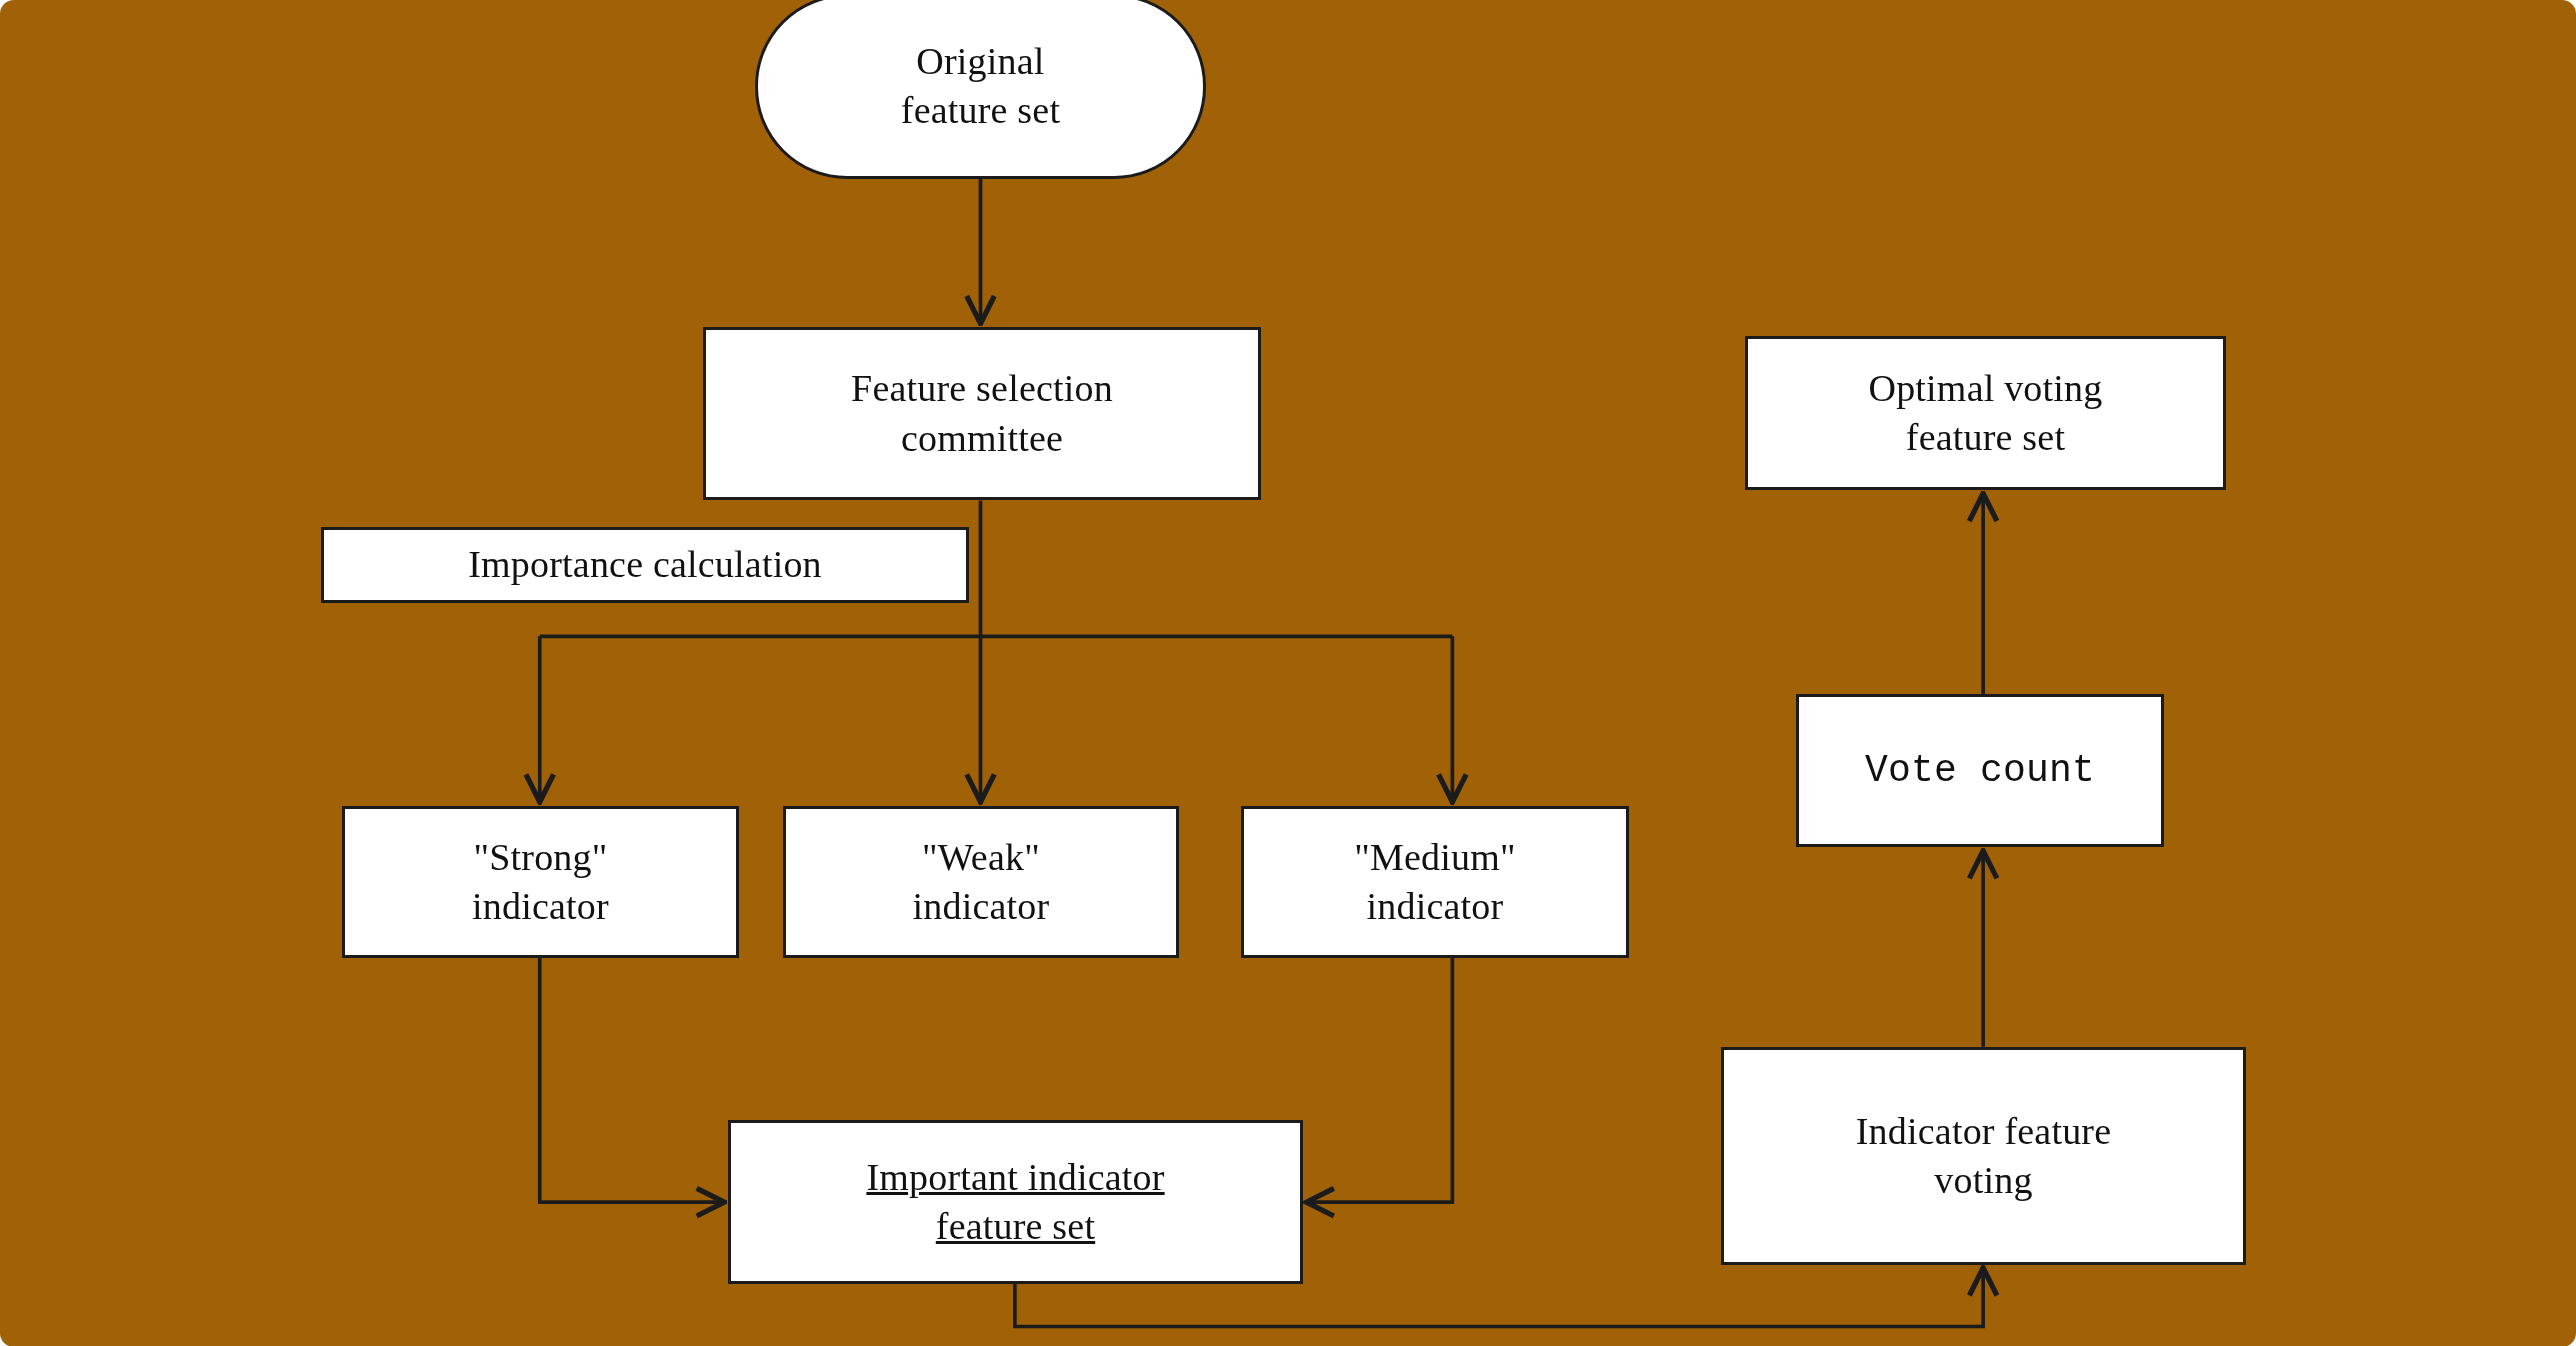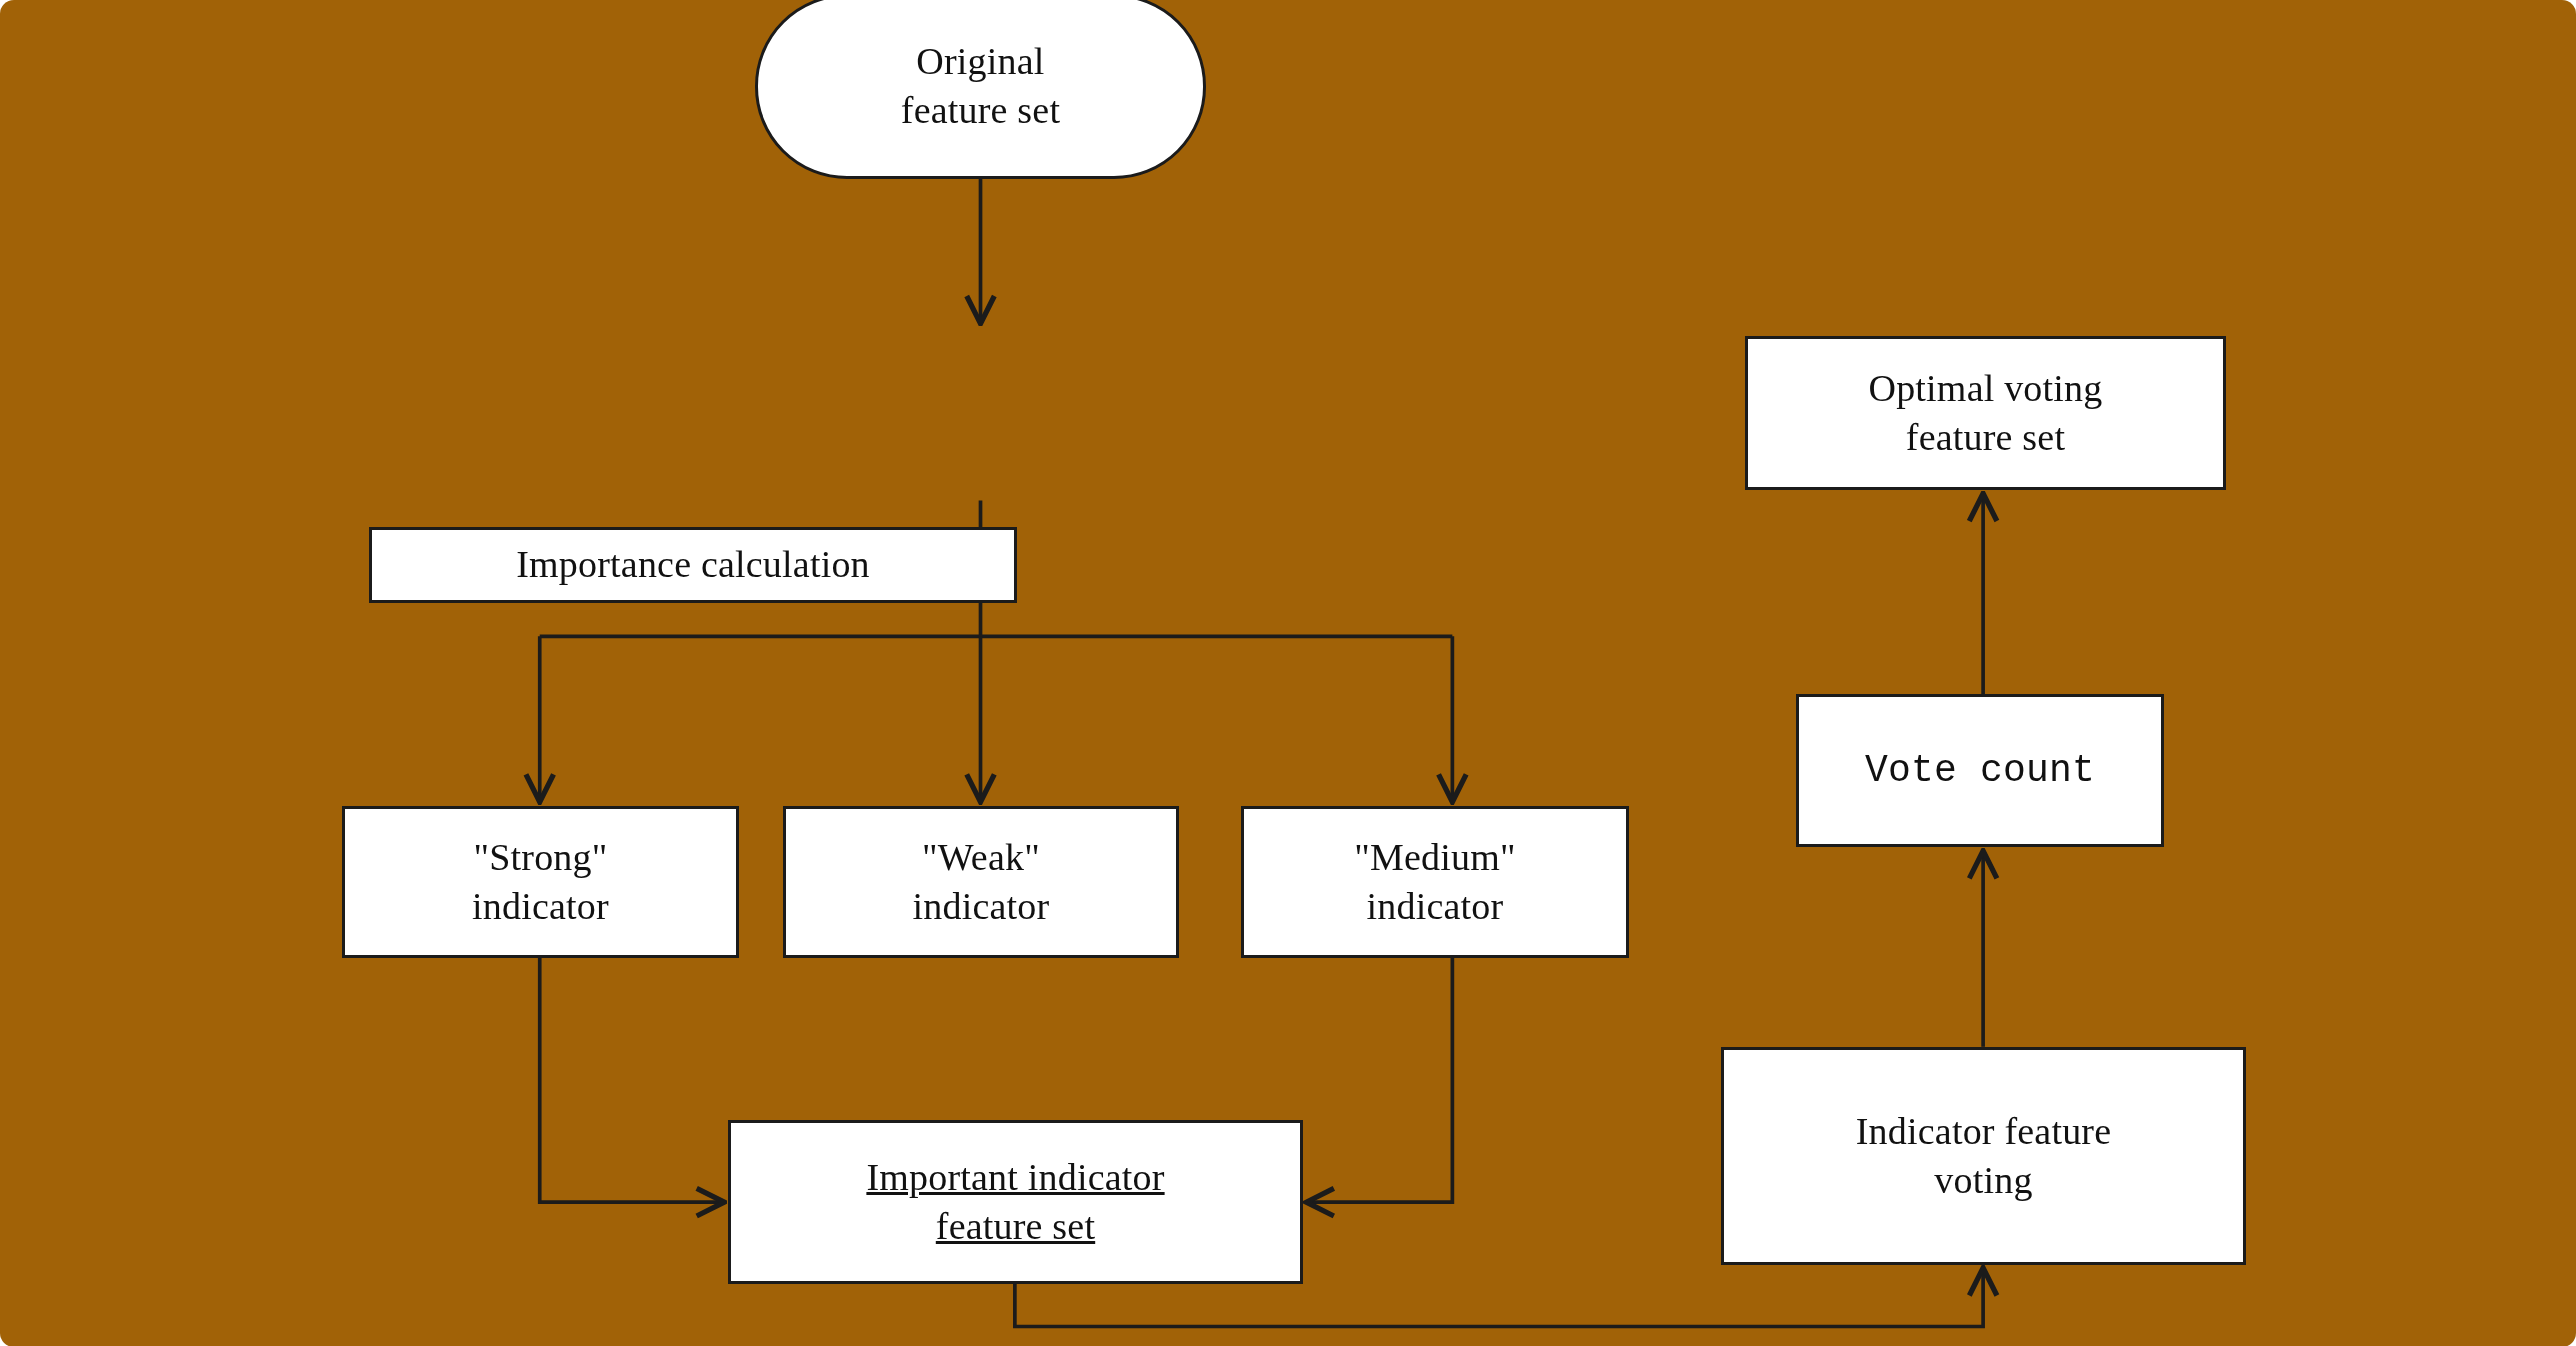--- a/index.html
+++ b/index.html
@@ -42,21 +42,21 @@
   }
   .node.rounded {
     border-radius: 92px;
   }
   .node.single-line {
     font-size: 38px;
   }
   
   #node-original      { left: 755px;  top: -6.5px;   width: 451px; height: 185px; }
   #node-committee     { left: 703px;  top: 327px;  width: 558px; height: 173px; }
-  #node-importance    { left: 321px;  top: 527px;  width: 648px; height: 76px; margin-left: 48px;  }
+  #node-importance    { left: 321px;  top: 527px;  width: 648px; height: 76px;  }
   #node-strong        { left: 342px;  top: 806px;  width: 397px; height: 152px; }
   #node-weak          { left: 783px;  top: 806px;  width: 396px; height: 152px; }
   #node-medium        { left: 1241px; top: 806px;  width: 388px; height: 152px; }
   #node-important-set { left: 728px;  top: 1120px; width: 575px; height: 164px; text-decoration: underline; }
   #node-optimal       { left: 1745px; top: 336px;  width: 481px; height: 154px; }
   #node-vote-count    { left: 1796px; top: 694px;  width: 368px; height: 153px; font-family: Liberation Mono, monospace; }
   #node-voting        { left: 1721px; top: 1047px; width: 525px; height: 218px; }
 </style>
 </head>
 <body>
@@ -92,20 +92,22 @@
 
       <path d="M 2425 1280 L 2425 1042" marker-end="url(#arrow-open)"></path>
 
       <path d="M 2425 849 L 2425 605" marker-end="url(#arrow-open)"></path>
     </g>
   </svg>
 
   <div class="node rounded" id="node-original">Original
 feature set</div>
 
+  <div class="node" id="node-committee">Feature selection
+committee</div>
 
   <div class="node single-line" id="node-importance">Importance calculation</div>
 
   <div class="node" id="node-strong">"Strong"
 indicator</div>
 
   <div class="node" id="node-weak">"Weak"
 indicator</div>
 
   <div class="node" id="node-medium">"Medium"

